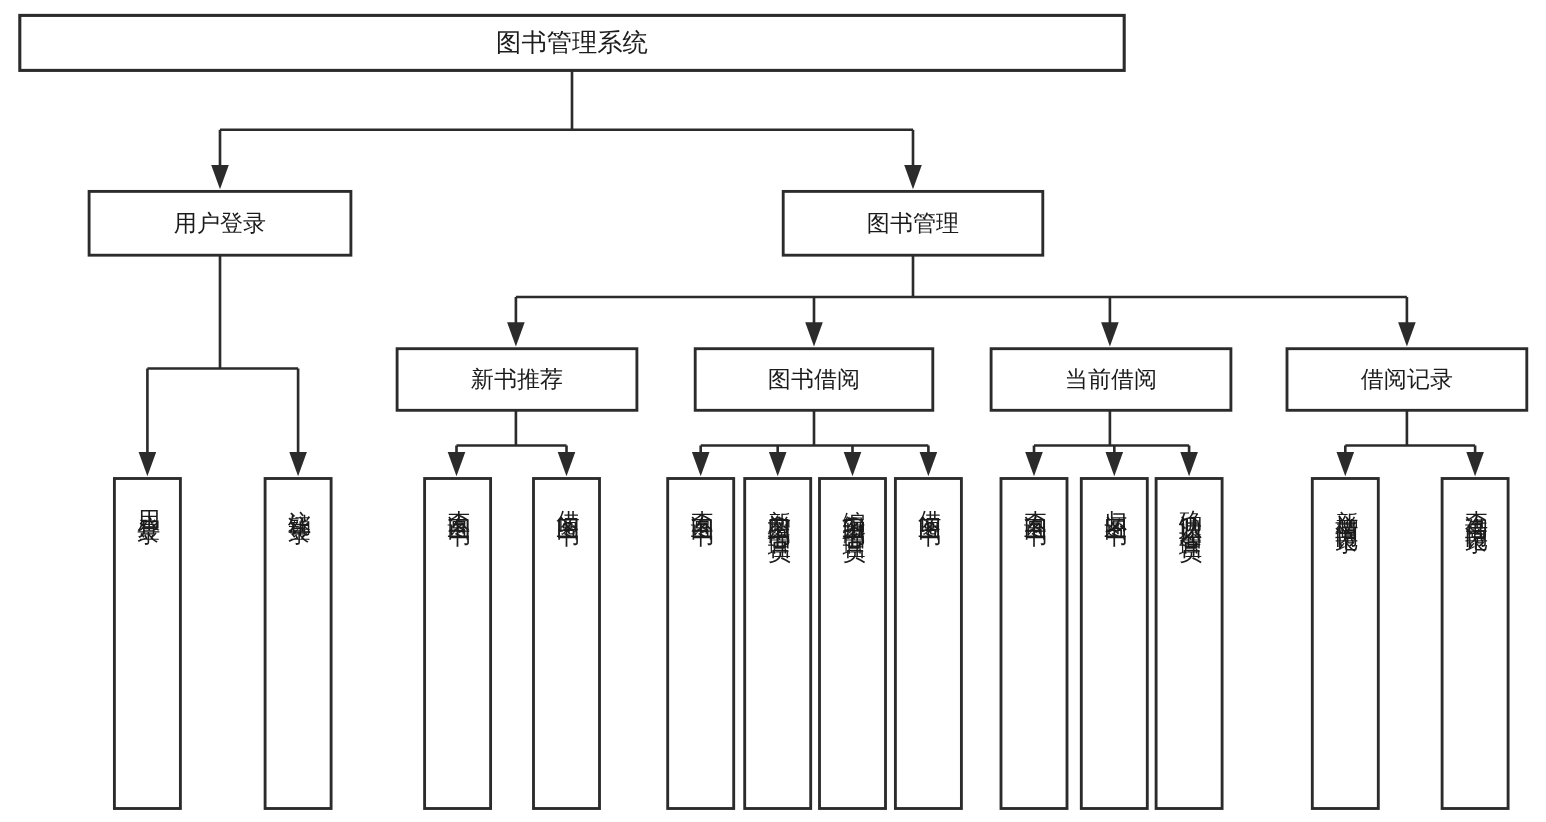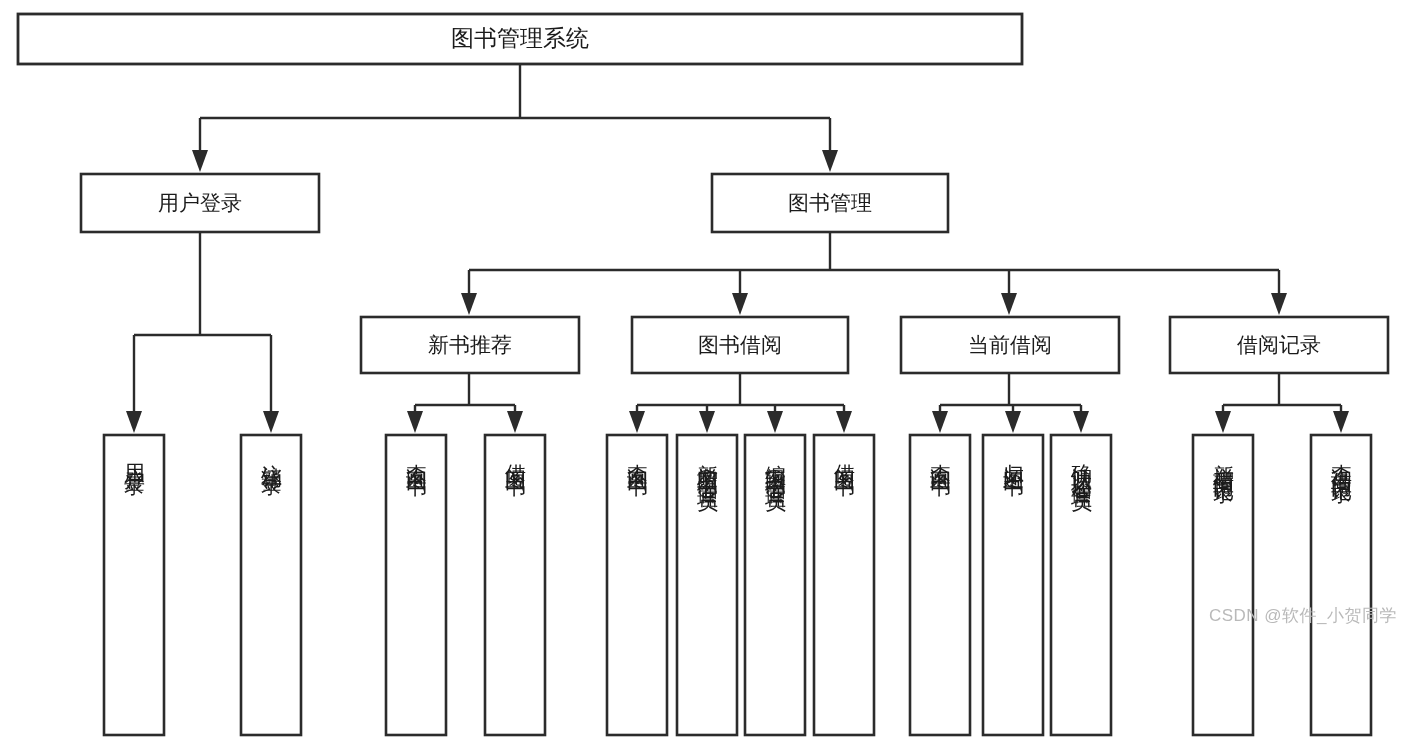--- a/index.html
+++ b/index.html
@@ -215,15 +215,14 @@
         <span class="vlabel-text">确认归还（管理员）</span>
       </div>
       <div class="vlabel-wrap" style="left: 1193px; top: 447px; width: 60px; height: 276px;">
         <span class="vlabel-text">新增借阅记录</span>
       </div>
       <div class="vlabel-wrap" style="left: 1311px; top: 447px; width: 60px; height: 276px;">
         <span class="vlabel-text">查询借阅记录</span>
       </div>
     </div>
 
-  <div class="watermark">CSDN @软件_小贺同学</div>
 
 </div>
 
 </body></html>

